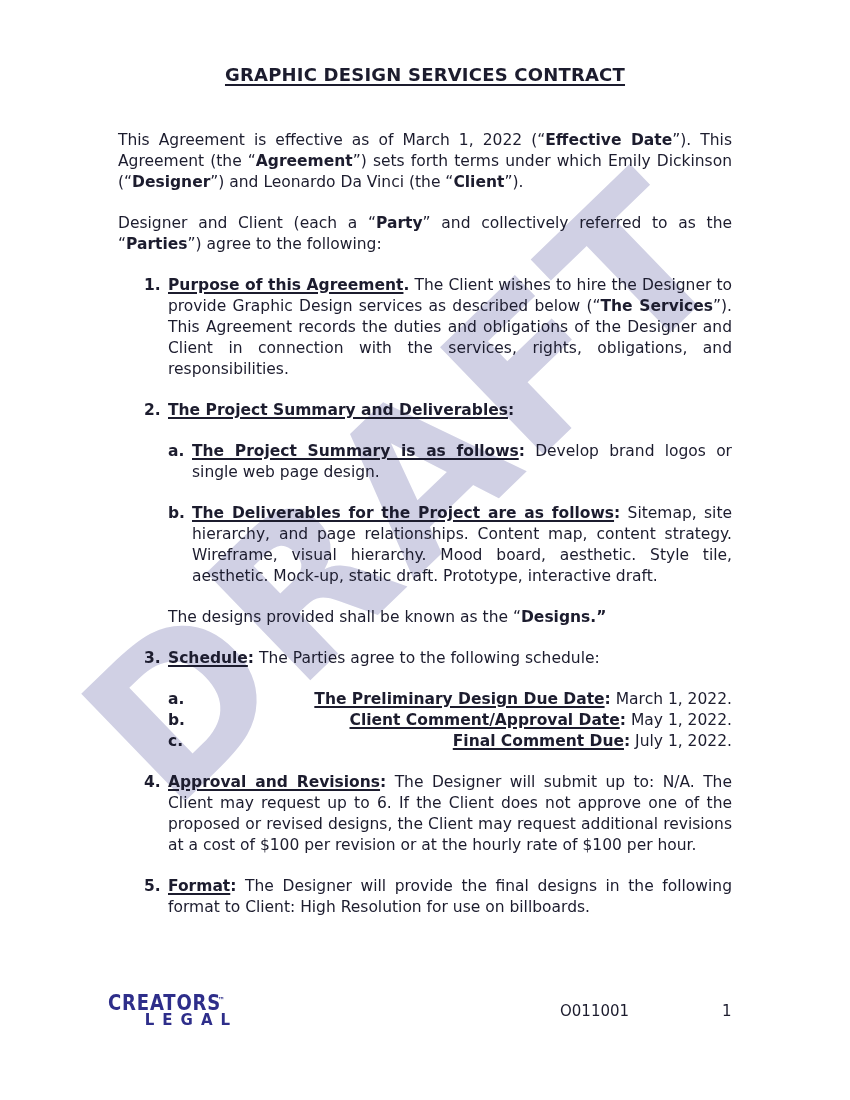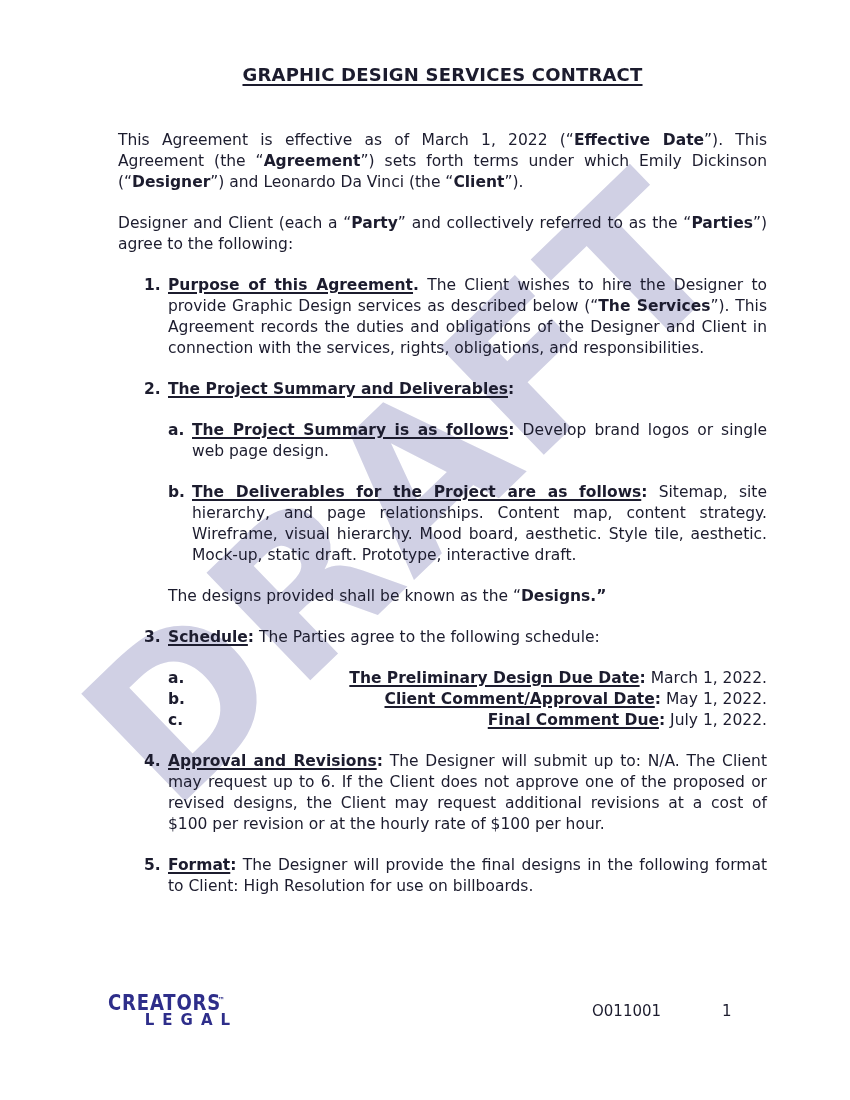--- a/index.html
+++ b/index.html
@@ -21,21 +21,21 @@
     letter-spacing:4px;
     color:#d0d0e4;
     white-space:nowrap;
     z-index:0;
     user-select:none;
   }
   
   .content {
     position:relative;
     z-index:1;
-    padding:64px 83px 0 118px;
+    padding:64px 118px 0 118px;
   }
   .title {
     margin:0 0 45px 0;
     font-size:18px;
     font-weight:700;
     letter-spacing:0.2px;
     text-align:center;
     text-decoration:underline;
     text-decoration-thickness:2px;
     text-underline-offset:3px;
@@ -84,21 +84,21 @@
   .brand-sub {
     font-size:15px;
     font-weight:700;
     letter-spacing:8px;
     margin-top:1px;
     margin-left:20px;
     line-height:10px;
   }
   .doc-code {
     position:absolute;
-    left:592px; top:1001px;
+    left:560px; top:1001px;
     z-index:1;
     font-size:15px;
     line-height:21px;
   }
   .page-num {
     position:absolute;
     left:722px; top:1001px;
     z-index:1;
     font-size:15px;
     line-height:21px;

